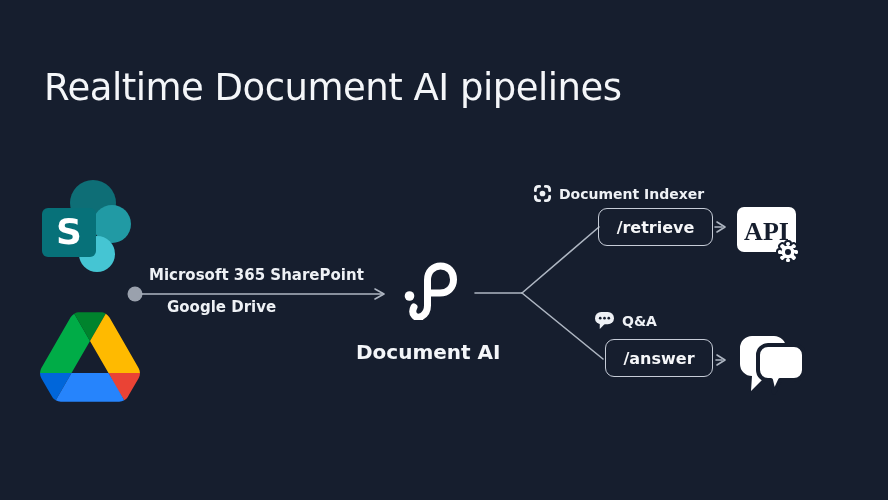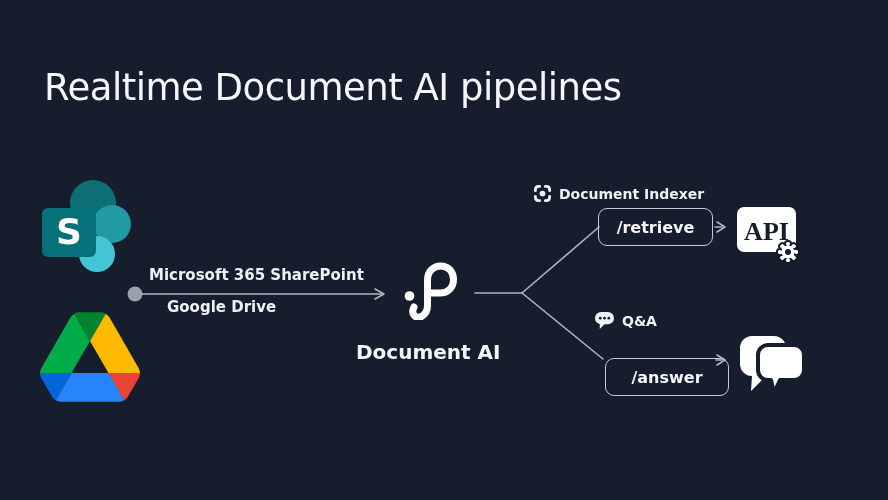--- a/index.html
+++ b/index.html
@@ -121,20 +121,20 @@
   <svg width="21" height="19" viewBox="0 0 22 20">
     <rect x="1" y="1" width="20" height="13" rx="6.5" fill="#eef1f5"></rect>
     <polygon points="6,13 12,13 6,19" fill="#eef1f5"></polygon>
     <circle cx="6.5" cy="7.5" r="1.4" fill="#161e2e"></circle>
     <circle cx="11" cy="7.5" r="1.4" fill="#161e2e"></circle>
     <circle cx="15.5" cy="7.5" r="1.4" fill="#161e2e"></circle>
   </svg>
   <span>Q&amp;A</span>
 </div>
 
-<div class="abs endpoint-box" style="left:605px;top:358px;width:124px;height:38px;">/answer</div>
+<div class="abs endpoint-box" style="left:605px;top:339px;width:108px;height:38px;">/answer</div>
 
 <div class="abs" style="left:736px;top:331px;">
   <svg width="72" height="68" viewBox="0 0 72 68">
     <path d="M4 17 A12 12 0 0 1 16 5 H38 A12 12 0 0 1 50 17 V33 A12 12 0 0 1 38 45 H30 L15 60 L16 45 A12 12 0 0 1 4 33 Z" fill="#ffffff"></path>
     <path d="M22 24 A10 10 0 0 1 32 14 H58 A10 10 0 0 1 68 24 V39 A10 10 0 0 1 58 49 H44 L38 62 L35 49 H32 A10 10 0 0 1 22 39 Z" fill="#ffffff" stroke="#161e2e" stroke-width="4" stroke-linejoin="round"></path>
   </svg>
 </div>
 
 </body></html>

